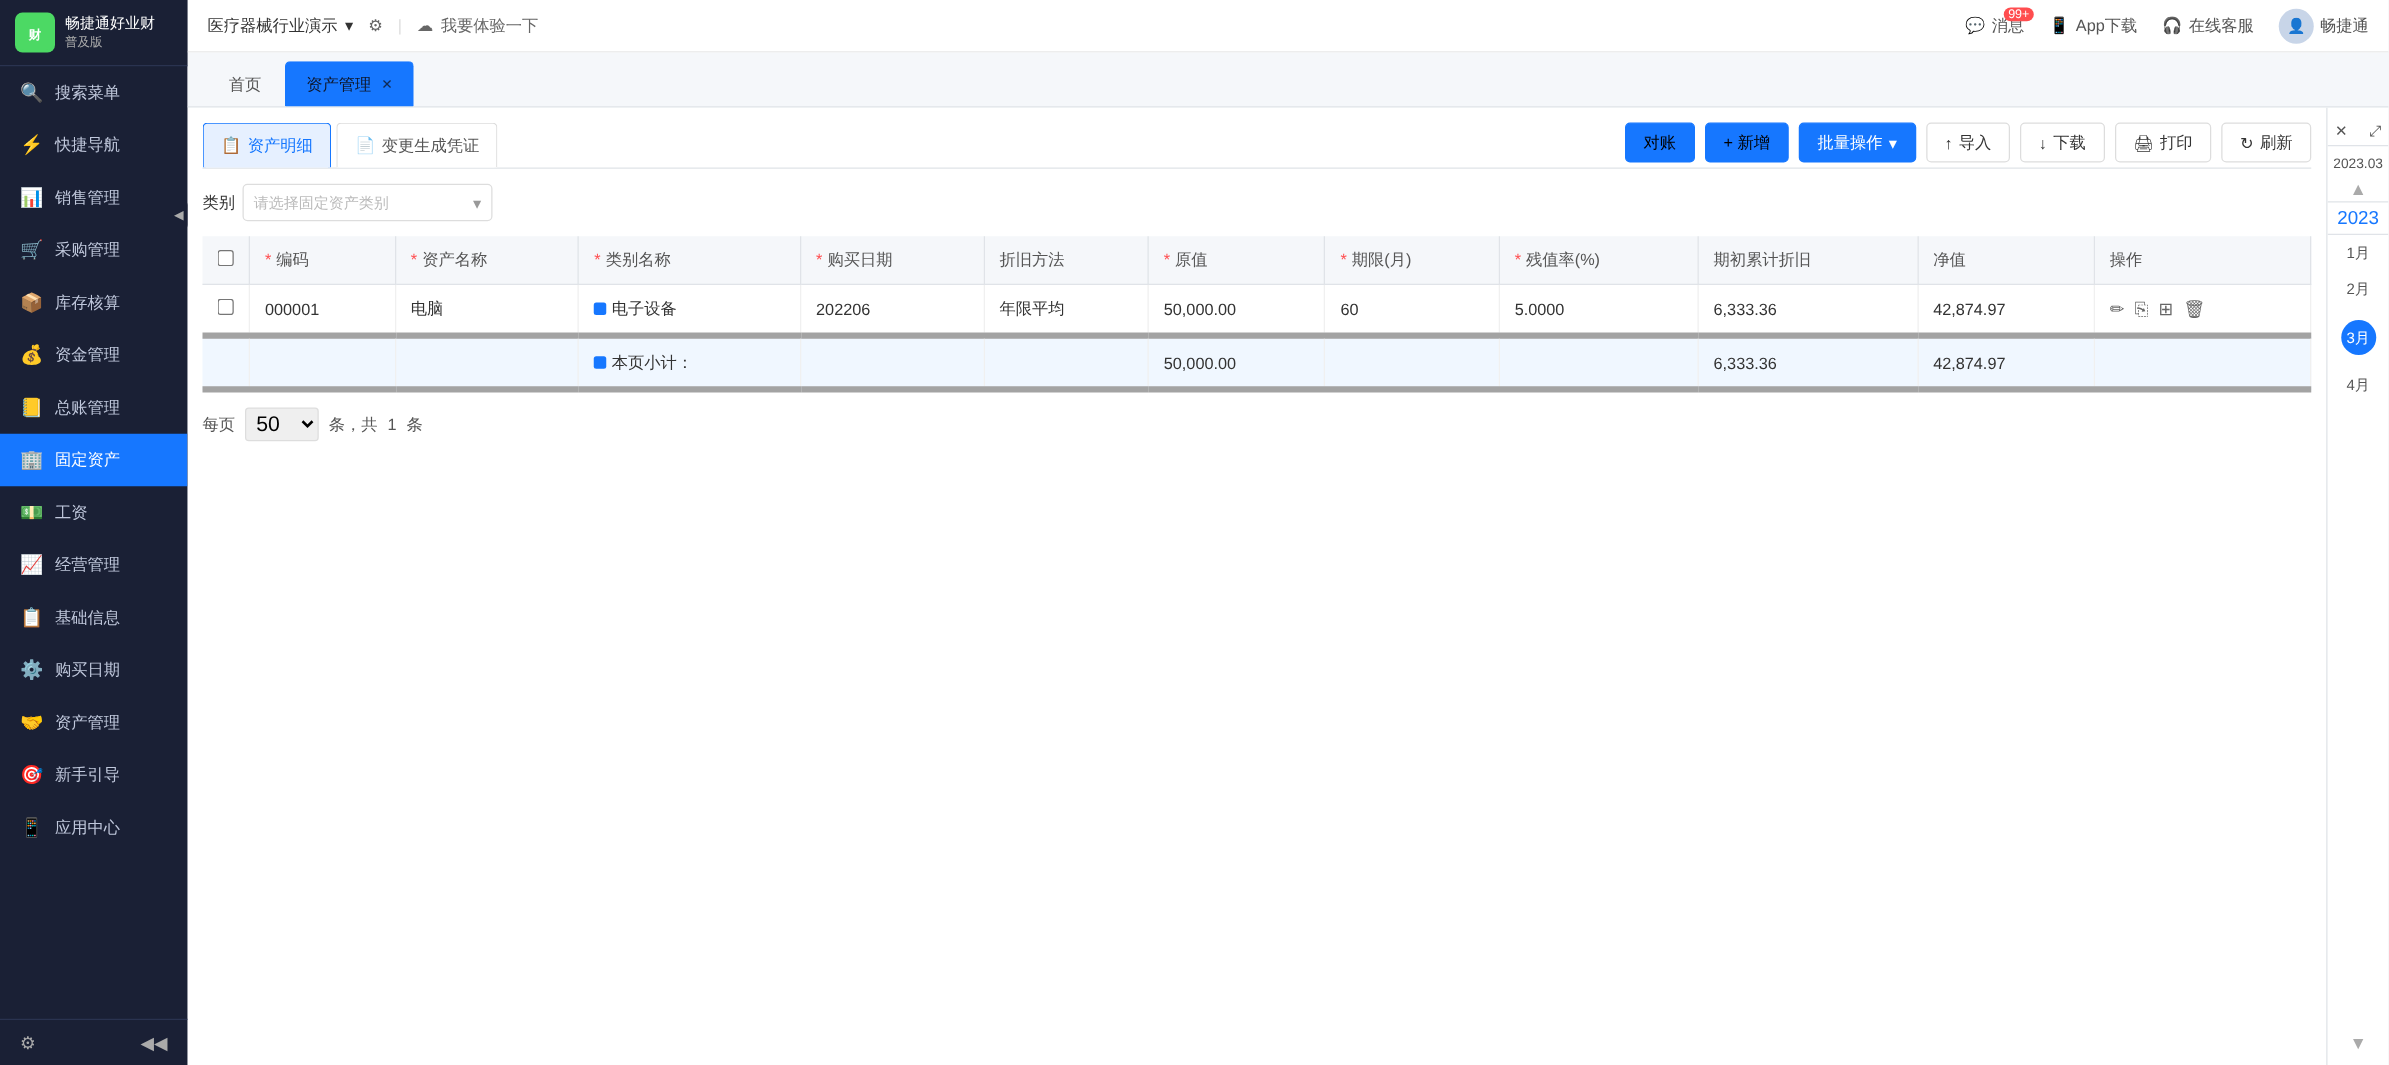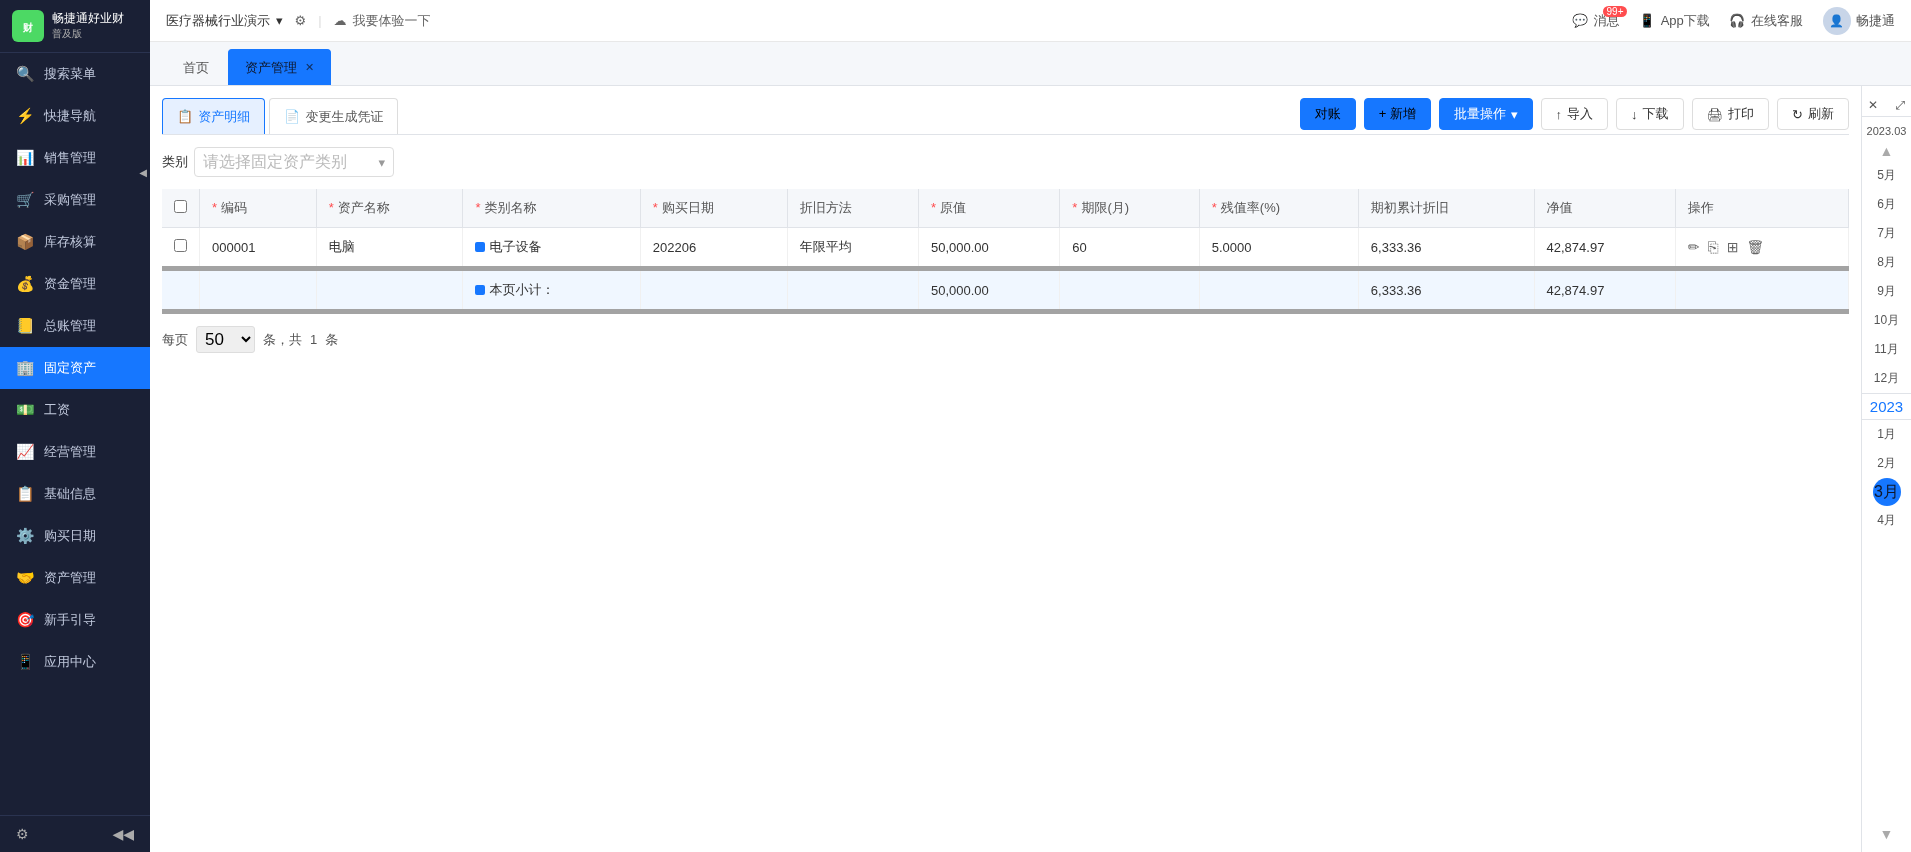--- a/index.html
+++ b/index.html
@@ -538,21 +538,21 @@
             <span>↻</span>
             <span>刷新</span>
           </button>
         </div>
       </div>
 
       <div class="toolbar">
         <div class="category-select">
           <span class="category-label">类别</span>
           <div class="select-box">
-            <span style="color:#bbb;font-size:16px;">请选择固定资产类别</span>
+            <span style="color:#bbb;font-size:12px;">请选择固定资产类别</span>
             <span>▾</span>
           </div>
         </div>
       </div>
 
       <table>
         <thead>
           <tr>
             <th class="checkbox-cell">
               <input type="checkbox" style="">
@@ -633,33 +633,23 @@
       </div>
     </div>
 
     <div class="right-panel">
       <div class="right-panel-header">
         <span style="cursor:pointer;font-size:12px;">✕</span>
         <span style="cursor:pointer;font-size:12px;">⤢</span>
       </div>
       <div style="font-size:11px;color:#555;padding:4px 0;text-align:center;width:100%;">2023.03</div>
       <div class="panel-nav-up" style="text-align:center;width:100%;padding:2px 0;">▲</div>
-      <div class="panel-section">
-        <div class="month-label">5月</div>
-        <div class="month-label">6月</div>
-        <div class="month-label">7月</div>
-        <div class="month-label">8月</div>
-        <div class="month-label">9月</div>
-        <div class="month-label">10月</div>
-        <div class="month-label">11月</div>
-        <div class="month-label">12月</div>
-      </div>
       <div style="font-size:15px;color:#1677ff;padding:4px 0;text-align:center;width:100%;border-top:1px solid #e0e3e8;border-bottom:1px solid #e0e3e8;">2023</div>
       <div class="panel-section">
         <div class="month-label">1月</div>
         <div class="month-label">2月</div>
-        <div style="width:28px;height:28px;border-radius:50%;background:#1677ff;color:#0f172a;display:flex;align-items:center;justify-content:center;font-size:16px;cursor:pointer;margin:0 auto;">3月</div>
+        <div style="width:28px;height:28px;border-radius:50%;background:#1677ff;color:#ffffff;display:flex;align-items:center;justify-content:center;font-size:12px;cursor:pointer;margin:10px auto;">3月</div>
         <div class="month-label">4月</div>
       </div>
       <div class="panel-nav-down" style="text-align:center;width:100%;padding:2px 0;margin-top:auto;">▼</div>
     </div>
   </div>
 </div>
 
 </body></html>

